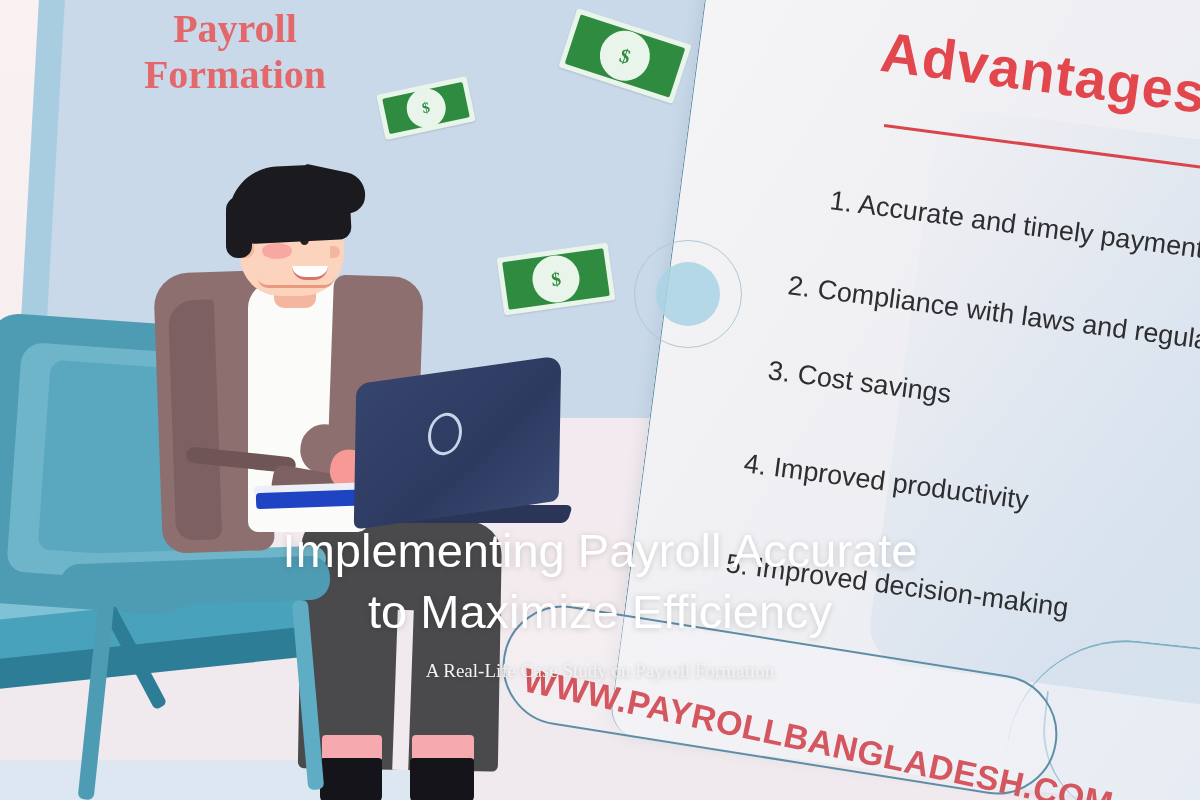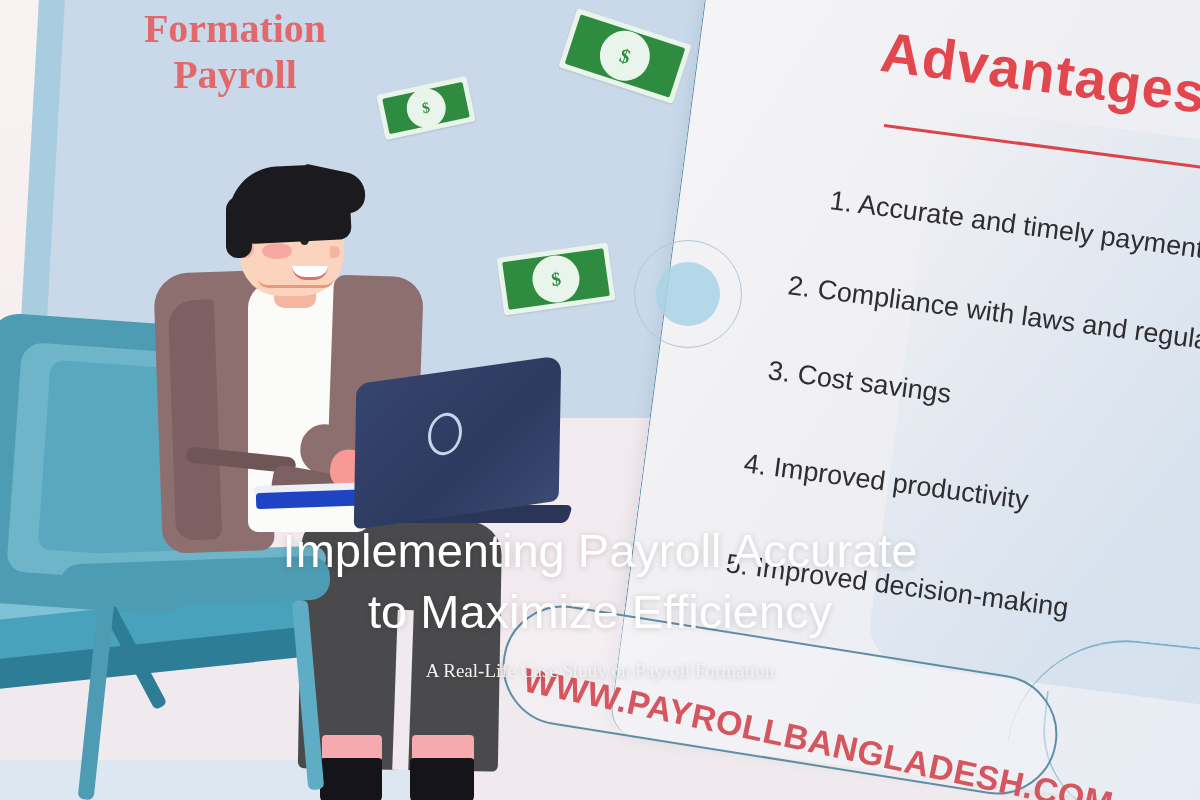--- a/index.html
+++ b/index.html
@@ -415,22 +415,22 @@
   <div class="cuff-left"></div>
   <div class="hand"></div>
 
   <div class="laptop-base-top"></div>
   <div class="laptop-base"></div>
   <div class="laptop-shadow"></div>
   <div class="laptop-lid"></div>
   <div class="laptop-logo"></div>
 
   <div class="headline">
+    <div>Payroll</div>
     <div>Formation</div>
-    <div>Payroll</div>
   </div>
 
   <div class="overlay">
     <div class="overlay-title">
       <div>Implementing Payroll Accurate</div>
       <div>to Maximize Efficiency</div>
     </div>
     <div class="overlay-sub">A Real-Life Case Study on Payroll Formation</div>
   </div>
 

